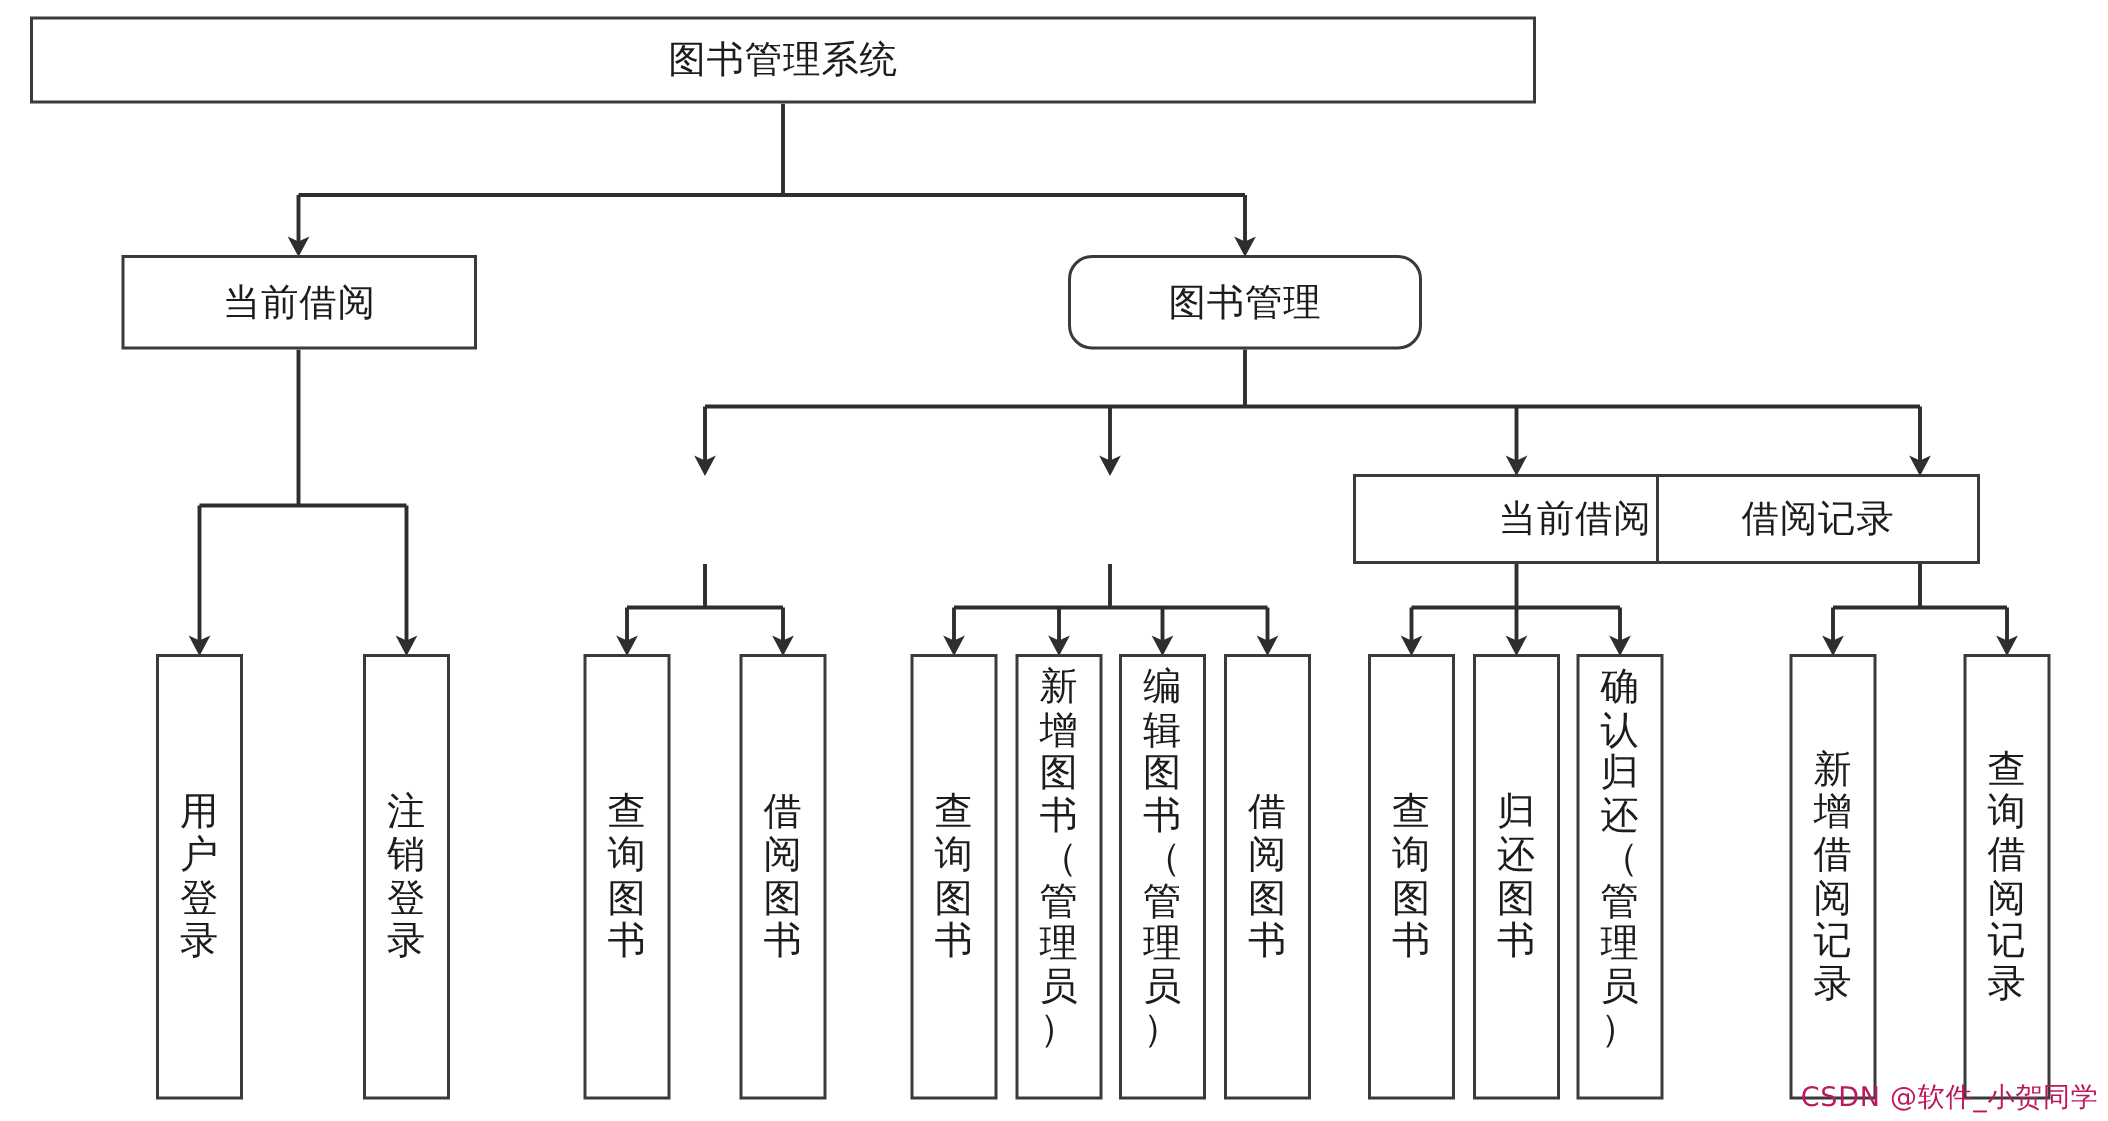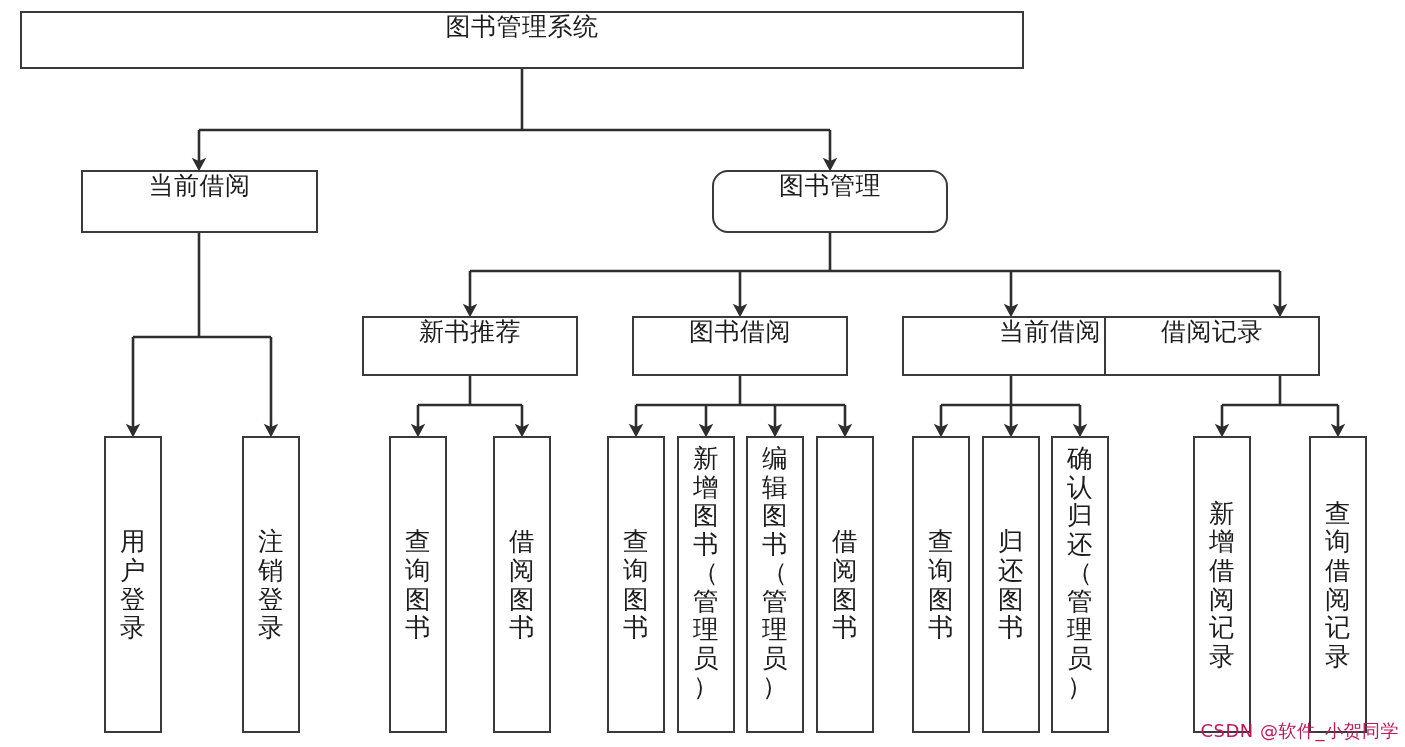--- a/index.html
+++ b/index.html
@@ -20,20 +20,21 @@
     left:0; top:0;
     width:1405px; height:747px;
     pointer-events:none;
   }
   .node{
     position:absolute;
     box-sizing:border-box;
     background:#ffffff;
     border:2.4px solid #3a3a3a;
     display:flex;
+    align-items:center;
     justify-content:center;
     color:#1c1c1c;
     z-index:2;
   }
   .node-label{
     display:block;
     text-align:center;
     line-height:1.12;
     letter-spacing:0.5px;
     white-space:pre;
@@ -128,27 +129,21 @@
   </div>
 
   <div class="node horiz" style="left:81px; top:170px; width:237px; height:63px;">
     <span class="node-label">当前借阅</span>
   </div>
 
   <div class="node horiz" style="left:712px; top:170px; width:236px; height:63px;border-radius:16px;">
     <span class="node-label">图书管理</span>
   </div>
 
-  <div class="node horiz" style="left:362px; top:316px; width:216px; height:60px;">
-    <span class="node-label">新书推荐</span>
-  </div>
-
-  <div class="node horiz" style="left:632px; top:316px; width:216px; height:60px;">
-    <span class="node-label">图书借阅</span>
-  </div>
+
 
   <div class="node horiz" style="left:902px; top:316px; width:251px; height:60px;padding-left:45px;">
     <span class="node-label">当前借阅</span>
   </div>
 
   <div class="node horiz" style="left:1104px; top:316px; width:216px; height:60px;">
     <span class="node-label">借阅记录</span>
   </div>
 
   <div class="node vert mid" style="left:104px; top:436px; width:58px; height:297px;">

